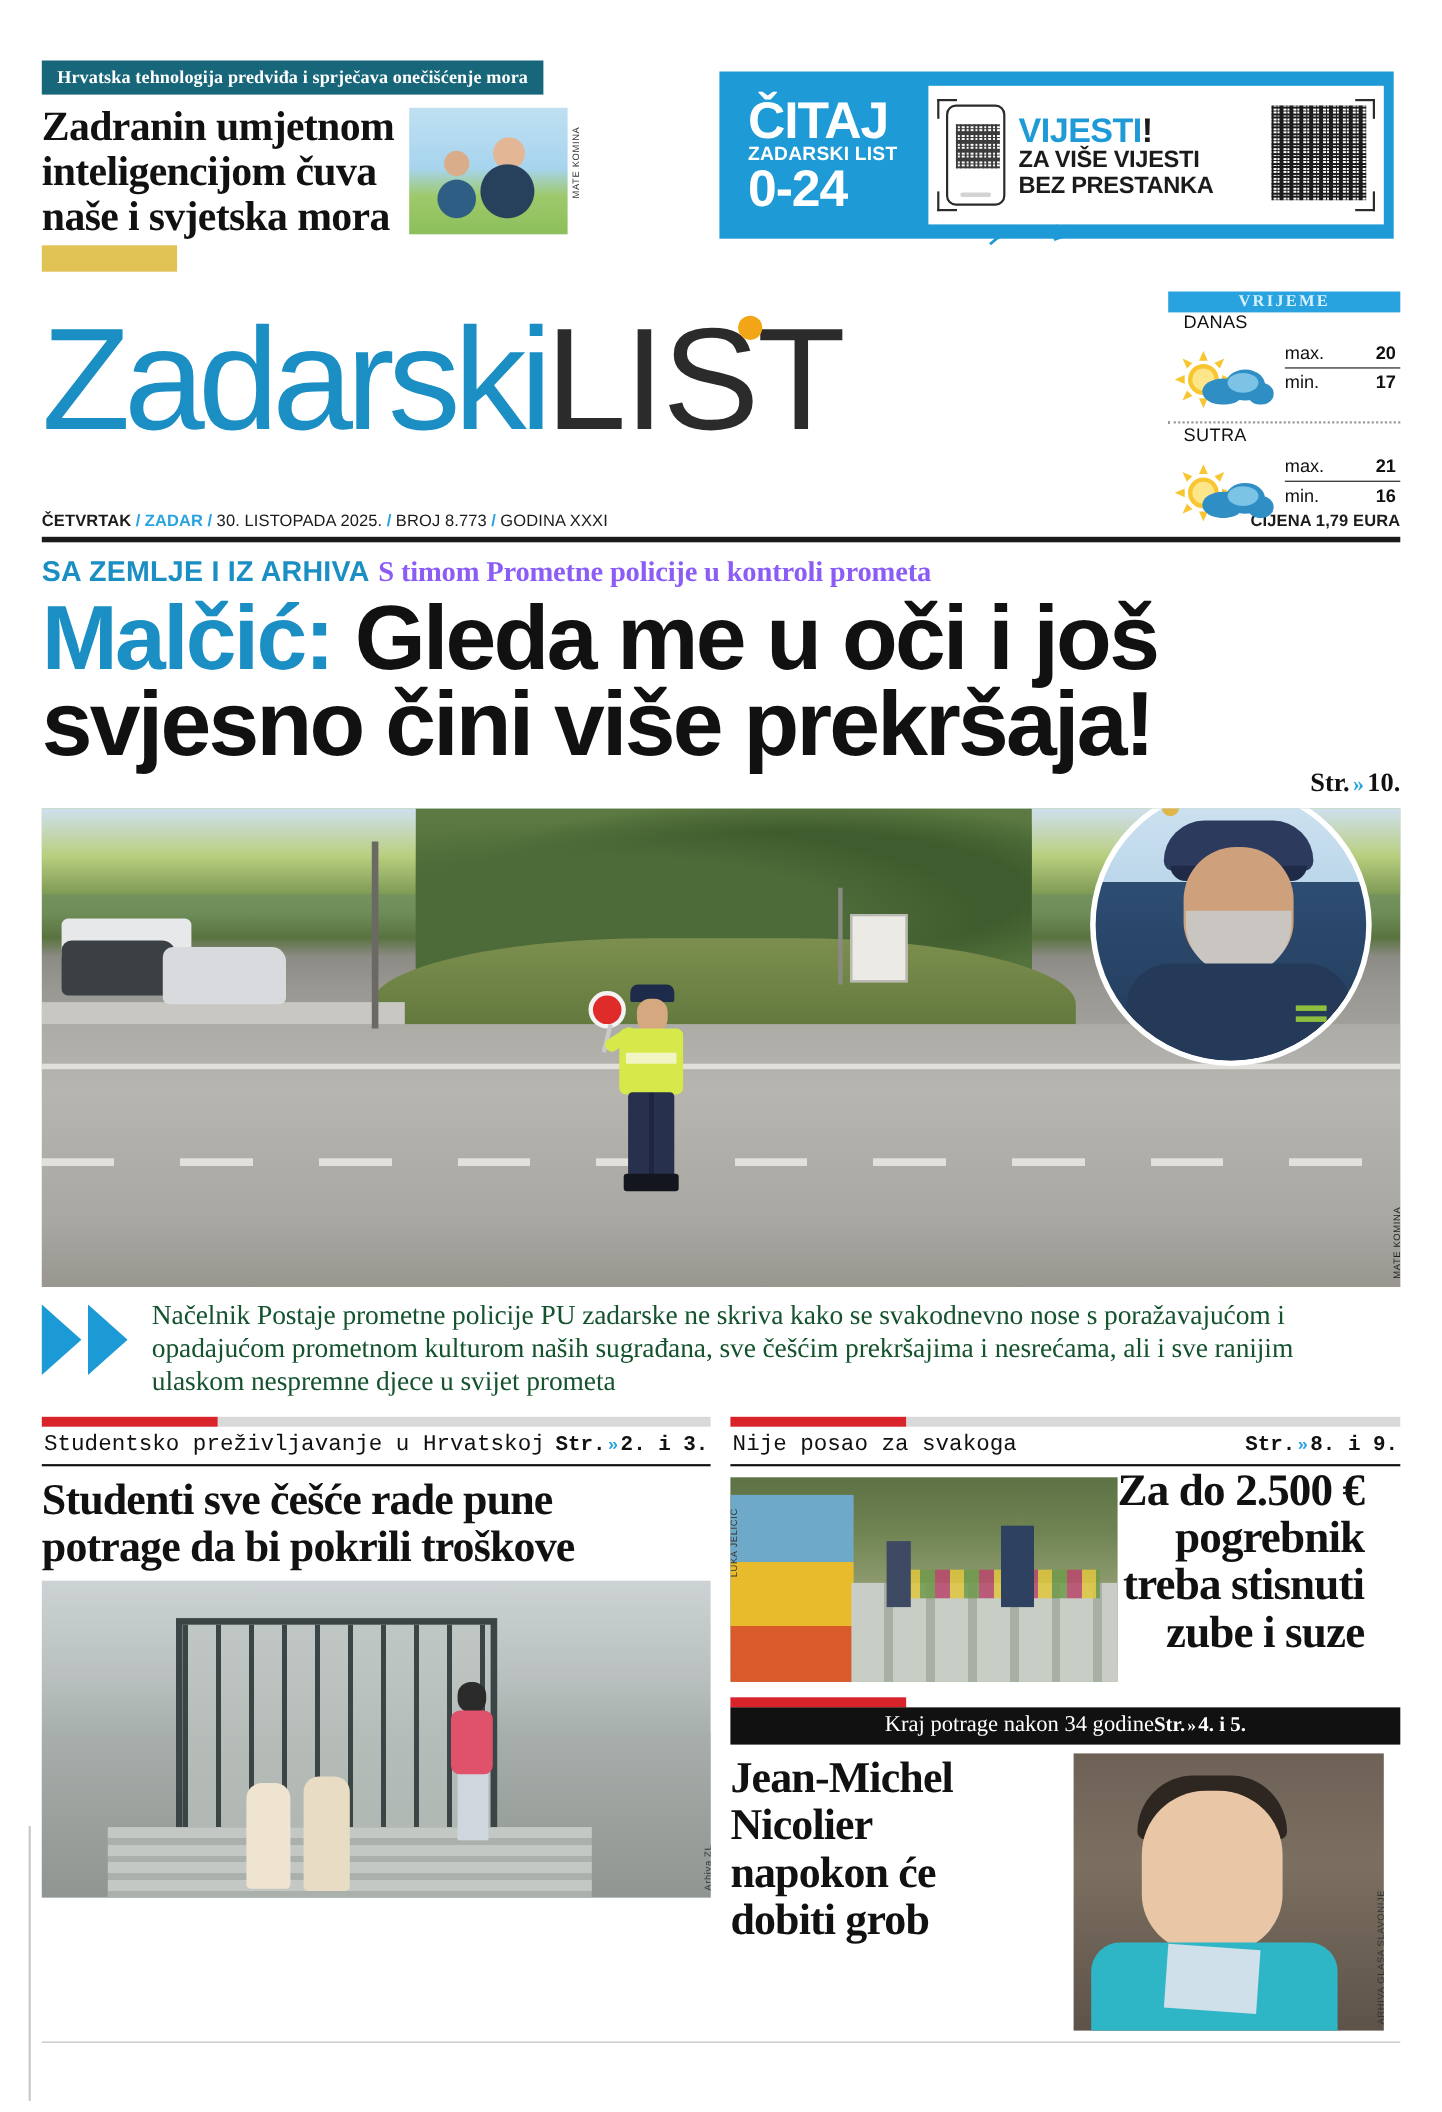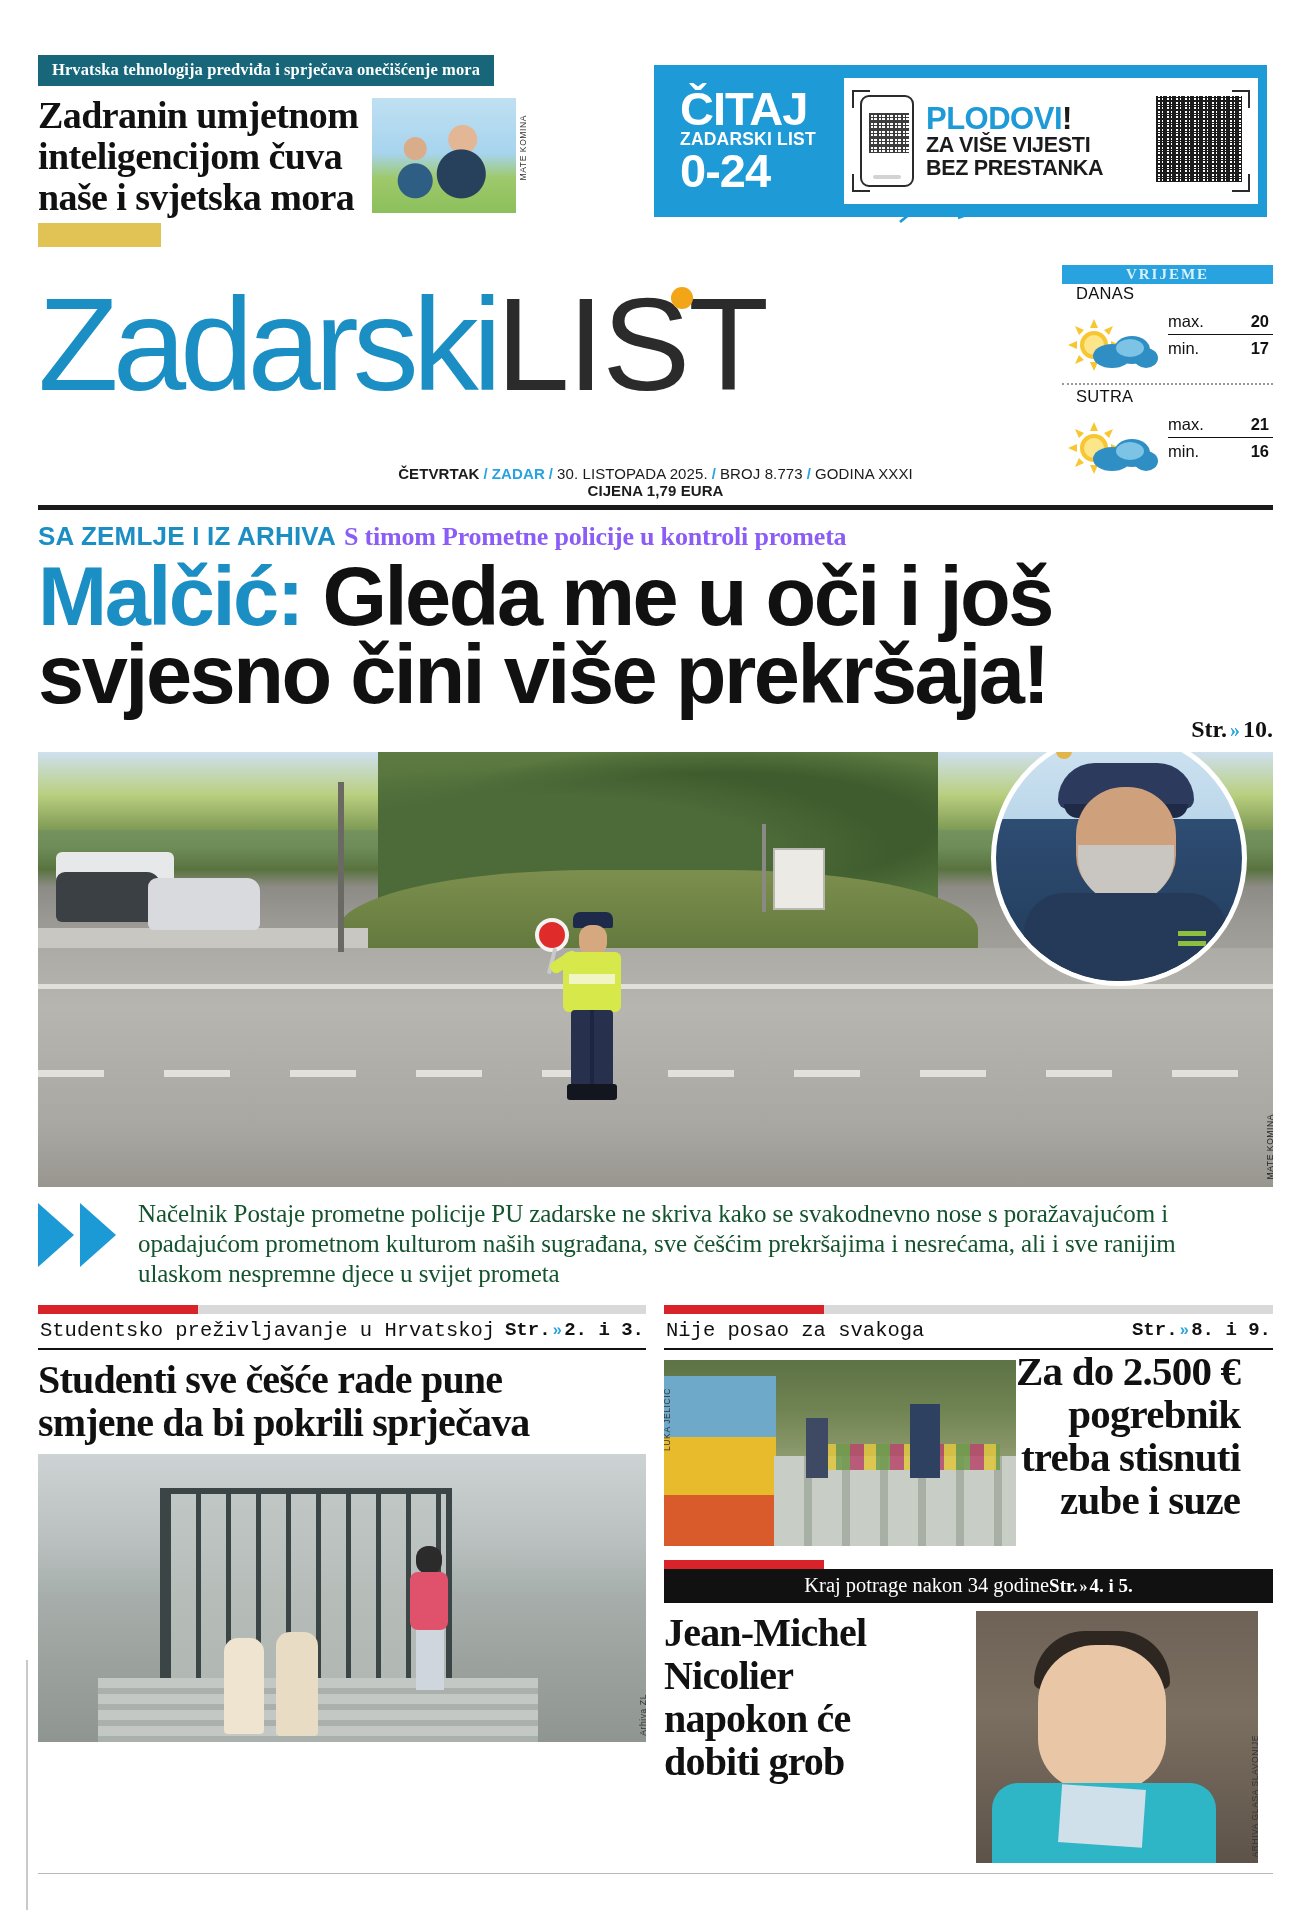--- a/index.html
+++ b/index.html
@@ -114,21 +114,21 @@
   .w-t { display:flex; justify-content:space-between; font-family:"Liberation Sans", sans-serif;
          font-size:16.5px; color:#111; padding:2px 4px 2px 0; }
   .w-t b { font-weight:bold; }
   .w-sep { border-top:1.6px solid #111; margin:1px 0 2px 0; }
   .w-dotted { border-top:2.5px dotted #9a9a9a; margin:3px 0 2px 0; }
 
   
   .dateline { display:flex; align-items:center; justify-content:space-between;
      font-family:"Liberation Sans Narrow","Liberation Sans", sans-serif;
      font-size:15px; font-weight:bold; color:#1b1b1b; letter-spacing:0.1px;
-     padding-top:6px;flex-direction:column; }
+     padding-top:6px; }
   .dateline .sl { color:#29a3e0; padding:0 4px; }
   .dateline .zadar { color:#29a3e0; }
   .dateline .reg { font-weight:normal; }
   .rule-thick { border-top:5px solid #1b1b1b; margin-top:6px; }
 
   
   .lead-kicker { padding-top:11px; font-size:0; }
   .lk-blue { font-family:"Liberation Sans Narrow","Liberation Sans", sans-serif;
              font-weight:bold; font-size:26px; color:#1b8fc4; letter-spacing:0.2px; }
   .lk-black { font-family:"Liberation Serif", serif; font-weight:bold; font-size:26px;
@@ -326,21 +326,21 @@
         </div>
         <div class="ad-card">
           <span class="bracket bk-tl"></span>
           <span class="bracket bk-bl"></span>
           <span class="bracket bk-tr"></span>
           <span class="bracket bk-br"></span>
           <span class="phone">
             <span class="qr"></span>
           </span>
           <div class="ad-text">
-            <div class="ad-skeniraj"><span>PLODOVI</span><span class="bang">!</span></div>
+            <div class="ad-skeniraj"><span>VIJESTI</span><span class="bang">!</span></div>
             <div class="ad-l2">ZA VIŠE VIJESTI</div>
             <div class="ad-l3">BEZ PRESTANKA</div>
           </div>
           <span class="qr-big"></span>
         </div>
       </div>
       <svg class="swoosh" viewBox="0 0 80 26">
         <path d="M2 22 C 20 4, 52 4, 70 14" stroke="#1e9ad6" stroke-width="2.5" fill="none"></path>
         <path d="M62 5 L74 13 L60 18" stroke="#1e9ad6" stroke-width="2.5" fill="none"></path>
       </svg>
@@ -514,21 +514,21 @@
       <div class="redtab">
         <span class="r"></span>
         <span class="g"></span>
       </div>
       <div class="sechead">
         <span>Studentsko preživljavanje u Hrvatskoj</span>
         <span class="str"><span>Str.</span><span class="arrows">»</span><span>2. i 3.</span></span>
       </div>
       <div class="bighead">
         <div>Studenti sve češće rade pune</div>
-        <div>smjene da bi pokrili sprječava</div>
+        <div>potrage da bi pokrili troškove</div>
       </div>
       <div class="photo-students">
         <span class="ps-wall"></span>
         <span class="ps-gate"></span>
         <span class="ps-stairs"></span>
         <span class="ps-p2"></span>
         <span class="ps-p3"></span>
         <span class="ps-p1">
             <span class="ps-p1legs"></span>
           </span>

